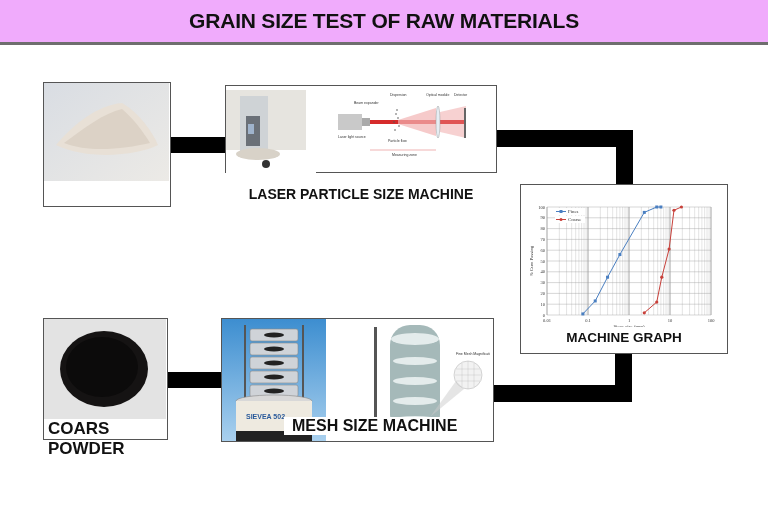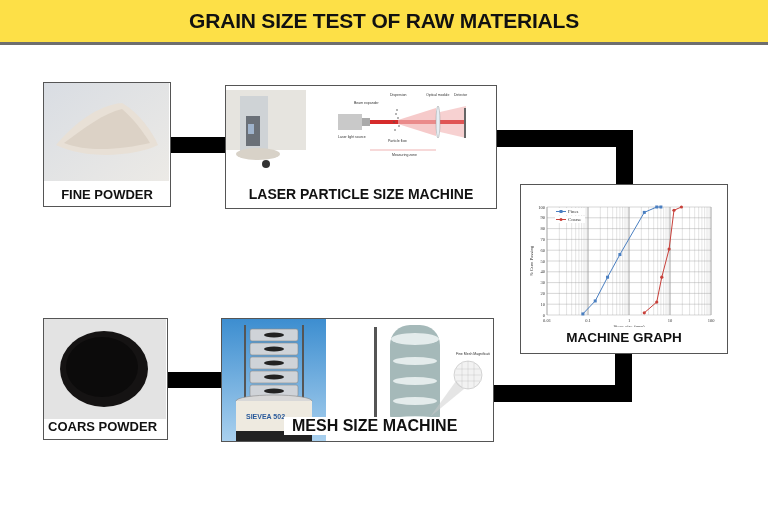--- a/index.html
+++ b/index.html
@@ -1,17 +1,17 @@
 <!DOCTYPE html>
 <html><head>
 <meta charset="utf-8">
 <style>
   html,body{margin:0;padding:0;}
   body{width:768px;height:521px;position:relative;background:#fff;overflow:hidden;font-family:"Liberation Sans",sans-serif;}
-  .header{position:absolute;left:0;top:0;width:768px;height:42px;background:#fde047;border-bottom:3px solid #6e6e6e;}
+  .header{position:absolute;left:0;top:0;width:768px;height:42px;background:#f0abfc;border-bottom:3px solid #6e6e6e;}
   .header h1{margin:0;text-align:center;line-height:42px;font-size:21px;font-weight:bold;color:#111;letter-spacing:-0.2px;}
   .box{position:absolute;background:#fff;border:1.5px solid #555;box-sizing:border-box;}
   .label{position:absolute;left:0;right:0;text-align:center;font-weight:bold;color:#111;}
   .bar{position:absolute;background:#000;}
   svg{display:block;}
 </style>
 </head>
 <body>
 
 <div class="header">
@@ -30,24 +30,23 @@
     <defs>
         <linearGradient id="fpbg" x1="0" y1="0" x2="1" y2="1">
           <stop offset="0" stop-color="#d9dde3"></stop>
           <stop offset="1" stop-color="#eceae6"></stop>
         </linearGradient>
       </defs>
     <rect width="125" height="98" fill="url(#fpbg)"></rect>
     <path d="M12 62 C30 40 55 22 78 20 C95 30 108 48 114 62 C95 72 45 78 12 62 Z" fill="#e8e0d6"></path>
     <path d="M20 60 C40 45 60 30 78 26 C90 36 100 50 106 60 C80 66 45 70 20 60 Z" fill="#dcd2c6"></path>
   </svg>
-  <div class="label" style="top:104px;font-size:13px;">FINE POWDER</div>
-</div>
-
-<div class="box" style="left:225px;top:85px;width:272px;height:124px;">
+</div>
+
+<div class="box" style="left:225px;top:85px;width:272px;height:88px;">
   <svg width="90" height="90" viewBox="0 0 90 90" style="position:absolute;left:0;top:0;">
     <rect width="90" height="90" fill="#fff"></rect>
     <rect x="0" y="4" width="80" height="60" fill="#e6e4df"></rect>
     <rect x="14" y="10" width="28" height="56" fill="#cfd3d6"></rect>
     <rect x="20" y="30" width="14" height="30" fill="#6a7078"></rect>
     <rect x="22" y="38" width="6" height="10" fill="#9fb3cc"></rect>
     <ellipse cx="32" cy="68" rx="22" ry="6" fill="#d8d2c8"></ellipse>
     <circle cx="40" cy="78" r="4" fill="#333"></circle>
   </svg>
   <svg width="140" height="70" viewBox="0 0 140 70" style="position:absolute;left:110px;top:4px;">
@@ -175,21 +174,21 @@
   </svg>
   <div class="label" style="top:145px;font-size:13.5px;">MACHINE GRAPH</div>
 </div>
 
 <div class="box" style="left:43px;top:318px;width:125px;height:122px;">
   <svg width="122" height="100" viewBox="0 0 122 100" style="position:absolute;left:0;top:0;">
     <rect width="122" height="100" fill="#e3e3e3"></rect>
     <ellipse cx="60" cy="50" rx="44" ry="38" fill="#151313"></ellipse>
     <ellipse cx="58" cy="48" rx="36" ry="30" fill="#0c0b0b"></ellipse>
   </svg>
-  <div class="label" style="top:100px;font-size:13px;text-align:left;padding-left:4px;">COARS POWDER</div>
+  <div class="label" style="top:100px;font-size:17px;text-align:left;padding-left:4px;">COARS POWDER</div>
 </div>
 
 <div class="box" style="left:221px;top:318px;width:273px;height:124px;">
   <svg width="104" height="122" viewBox="0 0 104 122" style="position:absolute;left:0;top:0;">
     <defs>
         <linearGradient id="msbg" x1="0" y1="0" x2="0" y2="1">
           <stop offset="0" stop-color="#3d8ed0"></stop>
           <stop offset="1" stop-color="#a9d0ee"></stop>
         </linearGradient>
       </defs>

